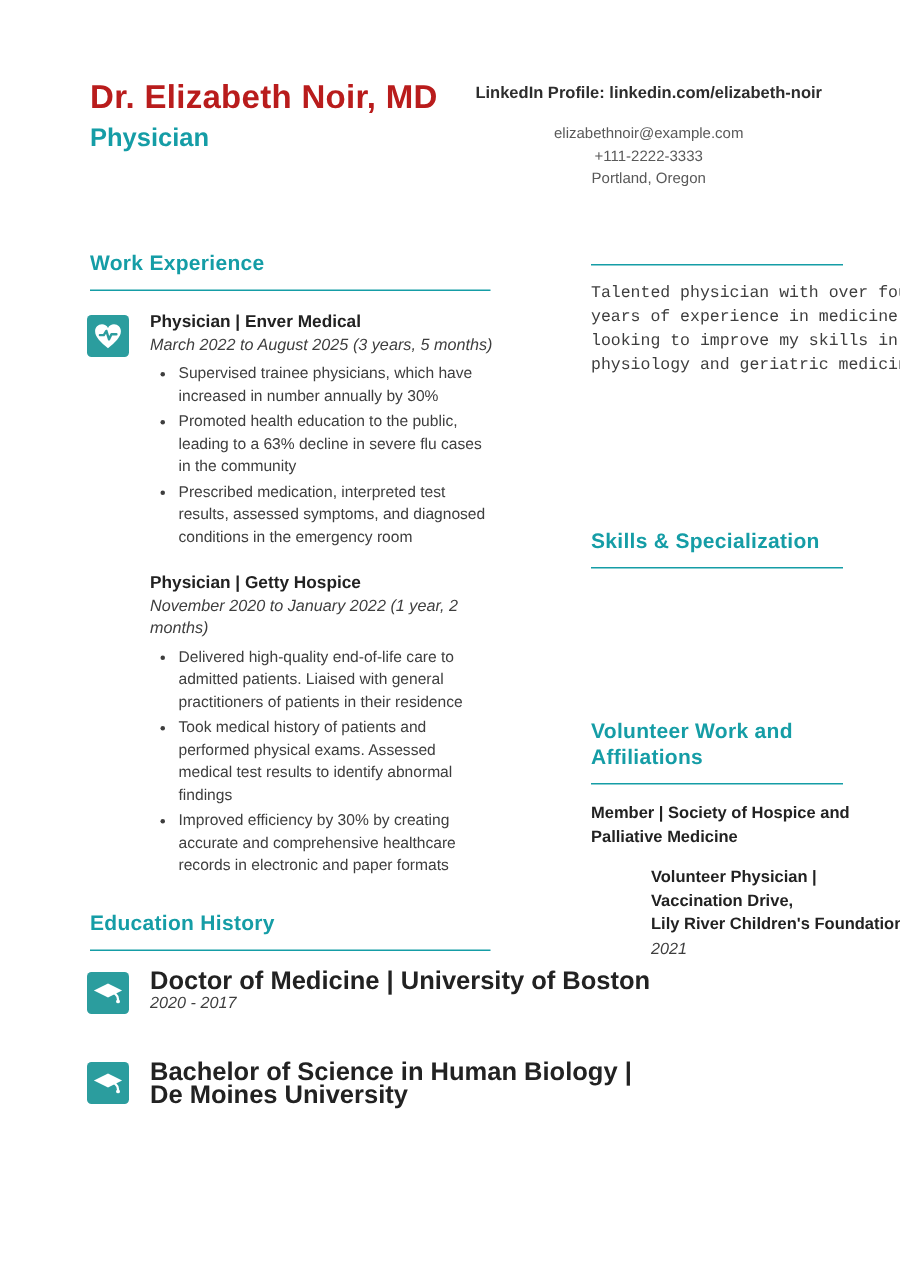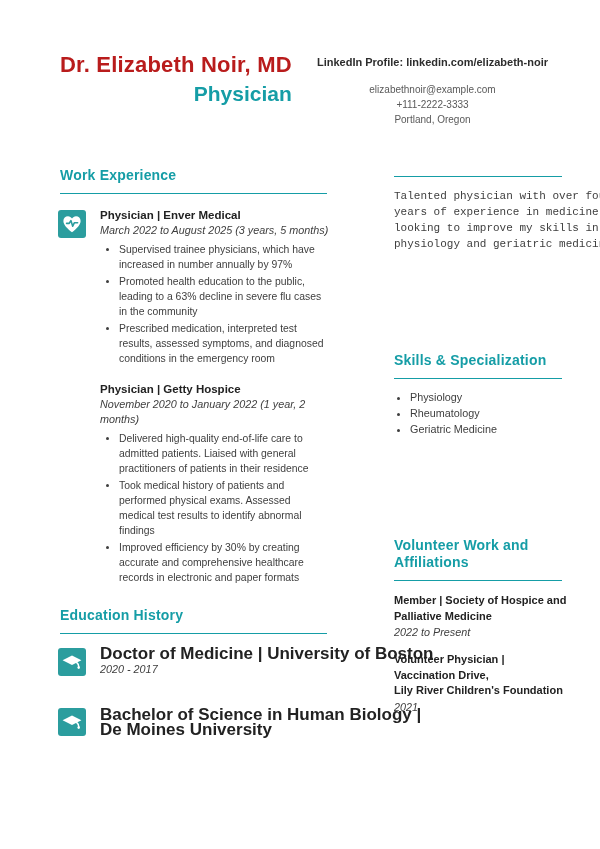--- a/index.html
+++ b/index.html
@@ -4,21 +4,21 @@
 <style>
   html, body { margin:0; padding:0; background:#ffffff; }
   .page {
     position:relative; width:600px; height:849px; background:#ffffff;
     font-family:"Liberation Sans", sans-serif; color:#3e3e3e; overflow:hidden;
     box-sizing:border-box; padding-top:52px;
   }
   
   .header { display:flex; justify-content:space-between; margin:0 52px 0 60px; }
   .name { font-size:22px; line-height:1.15; font-weight:700; color:#b91c1c; letter-spacing:.2px; white-space:pre; }
-  .role { font-size:21px; font-weight:700; color:#159da6; margin-top:5px;text-align:right; }
+  .role { font-size:17px; font-weight:700; color:#159da6; margin-top:5px; }
   .h-right { text-align:center; padding-top:4px; }
   .linkedin { font-size:11px; font-weight:700; color:#2d2d2d; white-space:pre; }
   .contact { margin-top:14px; }
   .c-line { font-size:10px; line-height:15px; color:#595959; white-space:pre; }
   
   .main { display:grid; grid-template-columns:267px 168px; column-gap:67px; margin:40px 0 0 60px; align-items:start; }
   .s-head { font-size:14px; line-height:17px; font-weight:700; color:#159da6; letter-spacing:.2px; white-space:pre; }
   .rule { border-bottom:1px solid #159da6; margin-top:9px; }
   .ml { white-space:pre; }
   
@@ -38,21 +38,21 @@
   .edu-entry.mt2 { margin-top:30px; }
   .edu-entry .icon-box { top:50%; transform:translateY(-50%); }
   .edu-title { font-size:17px; line-height:15px; font-weight:700; color:#222222; }
   
   .p-text { font-size:11px; line-height:16px; color:#3e3e3e; margin-top:11px;font-family:Liberation Mono, monospace; }
   .section.skills { margin-top:100px; }
   .skills ul { margin:11px 0 0 0; padding-left:16px; }
   .skills li { font-size:10.8px; line-height:15px; margin-bottom:1px; color:#3e3e3e; }
   .section.volunteer { margin-top:100px; }
   .v-item.mt1 { margin-top:12px; }
-  .v-item.mt2 { margin-top:12px; }
+  .v-item.mt2 { margin-top:12px;margin-left:40px; }
   .v-title { font-size:11px; line-height:15.5px; font-weight:700; color:#222222; }
 </style>
 </head>
 <body>
 
 <div class="page">
 
   <div class="header">
     <div class="h-left">
       <div class="name">Dr. Elizabeth Noir, MD</div>
@@ -81,21 +81,21 @@
             <svg width="28" height="28" viewBox="0 0 28 28">
               <rect width="28" height="28" rx="3" fill="#2b9d9e"></rect>
               <path d="M14 22.2 C9.2 18.4 5.4 14.7 5.4 10.9 C5.4 8.2 7.4 6.2 10 6.2 C11.7 6.2 13.2 7.1 14 8.6 C14.8 7.1 16.3 6.2 18 6.2 C20.6 6.2 22.6 8.2 22.6 10.9 C22.6 14.7 18.8 18.4 14 22.2 Z" fill="#ffffff"></path>
               <polyline points="8.6,13.4 11.2,13.4 12.9,10.6 14.7,16.2 16.3,12.8 19.6,12.8" fill="none" stroke="#2b9d9e" stroke-width="1.6" stroke-linecap="round" stroke-linejoin="round"></polyline>
             </svg>
           </span>
           <div class="e-title ml">Physician | Enver Medical</div>
           <div class="dates ml">March 2022 to August 2025 (3 years, 5 months)</div>
           <ul>
             <li class="ml">Supervised trainee physicians, which have
-increased in number annually by 97%</li>
+increased in number annually by 30%</li>
             <li class="ml">Promoted health education to the public,
 leading to a 63% decline in severe flu cases
 in the community</li>
             <li class="ml">Prescribed medication, interpreted test
 results, assessed symptoms, and diagnosed
 conditions in the emergency room</li>
           </ul>
         </div>
 
         <div class="entry mt2">
@@ -156,35 +156,29 @@
         <div class="rule"></div>
         <div class="p-text ml">Talented physician with over four
 years of experience in medicine
 looking to improve my skills in
 physiology and geriatric medicine.</div>
       </div>
 
       <div class="section skills">
         <div class="s-head">Skills &amp; Specialization</div>
         <div class="rule"></div>
-        <ul>
-          <li>Physiology</li>
-          <li>Rheumatology</li>
-          <li>Geriatric Medicine</li>
-        </ul>
       </div>
 
       <div class="section volunteer">
         <div class="s-head">Volunteer Work and
 Affiliations</div>
         <div class="rule"></div>
         <div class="v-item mt1">
           <div class="v-title ml">Member | Society of Hospice and
 Palliative Medicine</div>
-          <div class="dates ml">2022 to Present</div>
         </div>
         <div class="v-item mt2">
           <div class="v-title ml">Volunteer Physician |
 Vaccination Drive,
 Lily River Children's Foundation</div>
           <div class="dates ml">2021</div>
         </div>
       </div>
 
     </div>

